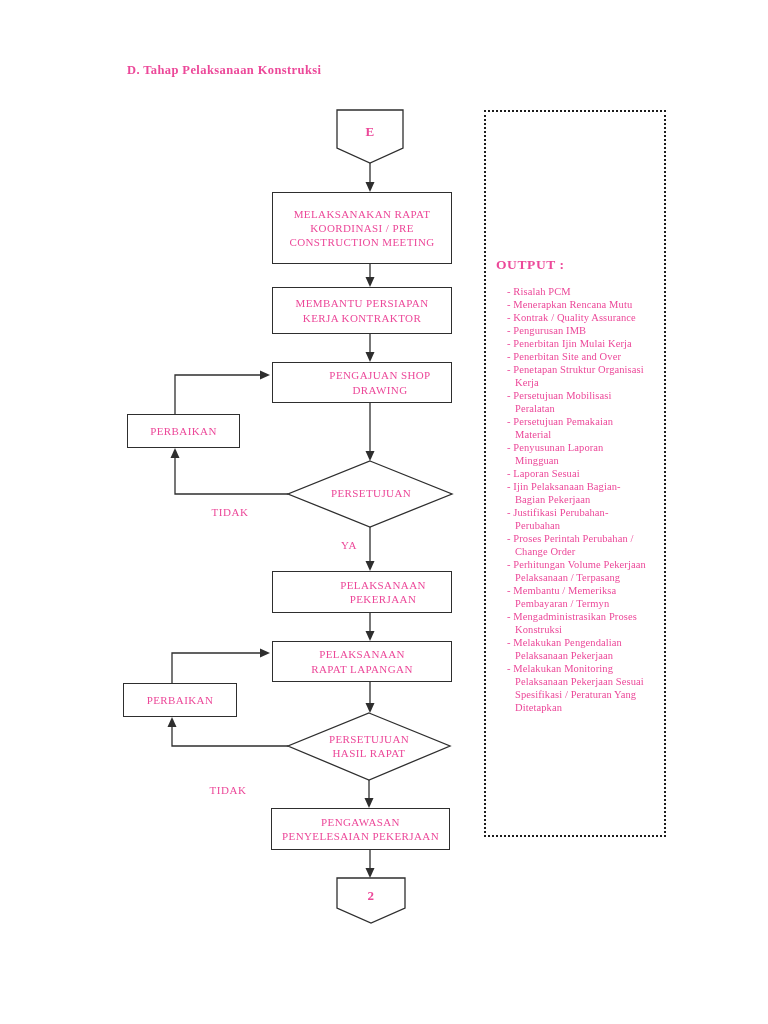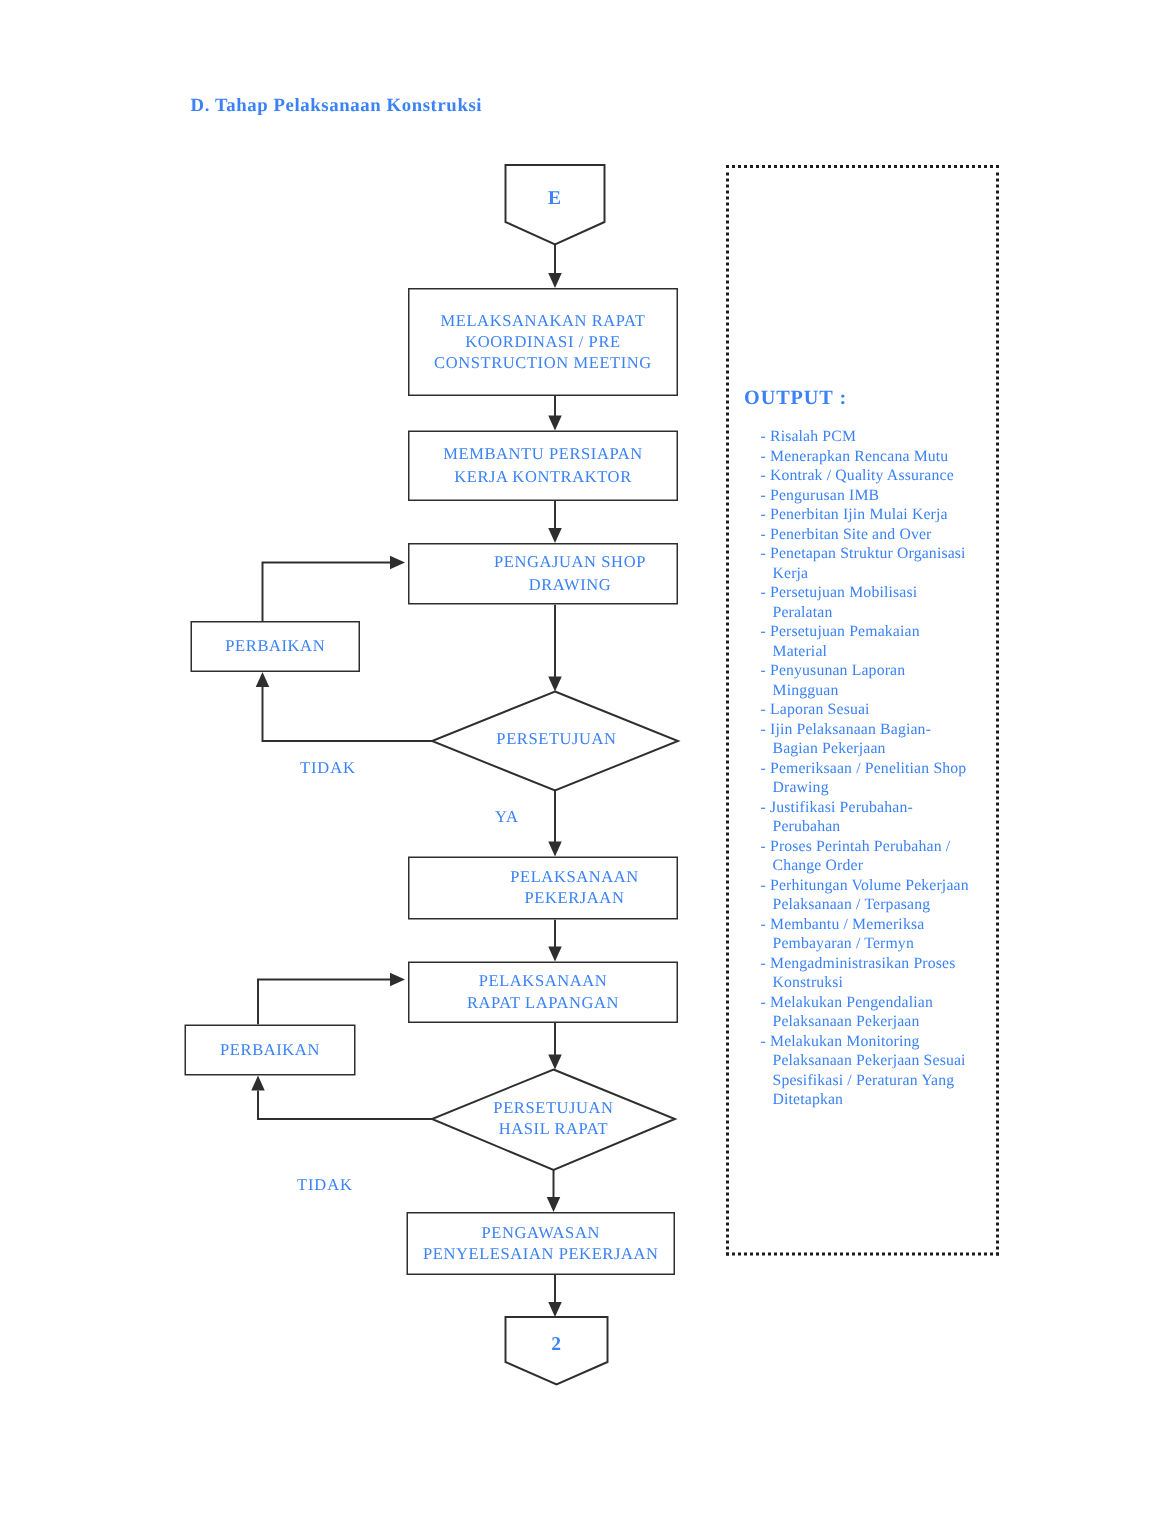--- a/index.html
+++ b/index.html
@@ -1,38 +1,38 @@
 <!DOCTYPE html>
 <html><head>
 <meta charset="utf-8">
 <style>
   html,body{margin:0;padding:0;background:#ffffff;}
   .page{
     position:relative;width:768px;height:1024px;background:#ffffff;
-    font-family:"Liberation Serif","DejaVu Serif",serif;color:#3b82f6;overflow:hidden;
+    font-family:"Liberation Serif","DejaVu Serif",serif;color:#ec4899;overflow:hidden;
   }
   .page-title{
     position:absolute;left:127px;top:63px;font-size:12.5px;font-weight:bold;
     letter-spacing:.4px;white-space:nowrap;
   }
   .flow-svg{position:absolute;left:0;top:0;width:768px;height:1024px;}
   .flow-svg path, .flow-svg polygon.outline{fill:none;stroke:#2e2e2e;stroke-width:1.3;}
   .flow-svg polygon.head{fill:#2e2e2e;stroke:none;}
   .node{
     position:absolute;border:1px solid #2e2e2e;background:#ffffff;box-sizing:border-box;
     display:flex;align-items:center;justify-content:center;text-align:center;
     font-size:11px;line-height:1.28;letter-spacing:.4px;white-space:pre-line;
   }
   .shape-label{
     position:absolute;display:flex;align-items:center;justify-content:center;text-align:center;
     font-size:11px;line-height:1.25;letter-spacing:.4px;white-space:pre-line;background:transparent;
   }
   .connector-label{font-weight:bold;font-size:13px;letter-spacing:.5px;}
   .edge-label{
-    position:absolute;font-size:11px;letter-spacing:.6px;text-align:left;white-space:nowrap;
+    position:absolute;font-size:11px;letter-spacing:.6px;text-align:center;white-space:nowrap;
   }
   .output-panel{
     position:absolute;left:484px;top:110px;width:182px;height:727px;box-sizing:border-box;
     border:2px dotted #1c1c1c;padding:145px 6px 0 9px;background:#ffffff;
   }
   .output-heading{
     font-size:13.5px;font-weight:bold;letter-spacing:.6px;
     margin:0 0 12px 1px;
   }
   .output-list{list-style:none;margin:12px;padding:0;font-size:10.5px;line-height:13px;letter-spacing:.1px;}
@@ -118,21 +118,20 @@
         <li>- Kontrak / Quality Assurance</li>
         <li>- Pengurusan IMB</li>
         <li>- Penerbitan Ijin Mulai Kerja</li>
         <li>- Penerbitan Site and Over</li>
         <li>- Penetapan Struktur Organisasi Kerja</li>
         <li>- Persetujuan Mobilisasi Peralatan</li>
         <li>- Persetujuan Pemakaian Material</li>
         <li>- Penyusunan Laporan Mingguan</li>
         <li>- Laporan Sesuai</li>
         <li>- Ijin Pelaksanaan Bagian-Bagian Pekerjaan</li>
-        <li>- Pemeriksaan / Penelitian Shop Drawing</li>
         <li>- Justifikasi Perubahan-Perubahan</li>
         <li>- Proses Perintah Perubahan / Change Order</li>
         <li>- Perhitungan Volume Pekerjaan Pelaksanaan / Terpasang</li>
         <li>- Membantu / Memeriksa Pembayaran / Termyn</li>
         <li>- Mengadministrasikan Proses Konstruksi</li>
         <li>- Melakukan Pengendalian Pelaksanaan Pekerjaan</li>
         <li>- Melakukan Monitoring Pelaksanaan Pekerjaan Sesuai Spesifikasi / Peraturan Yang Ditetapkan</li>
       </ul>
   </div>
 

